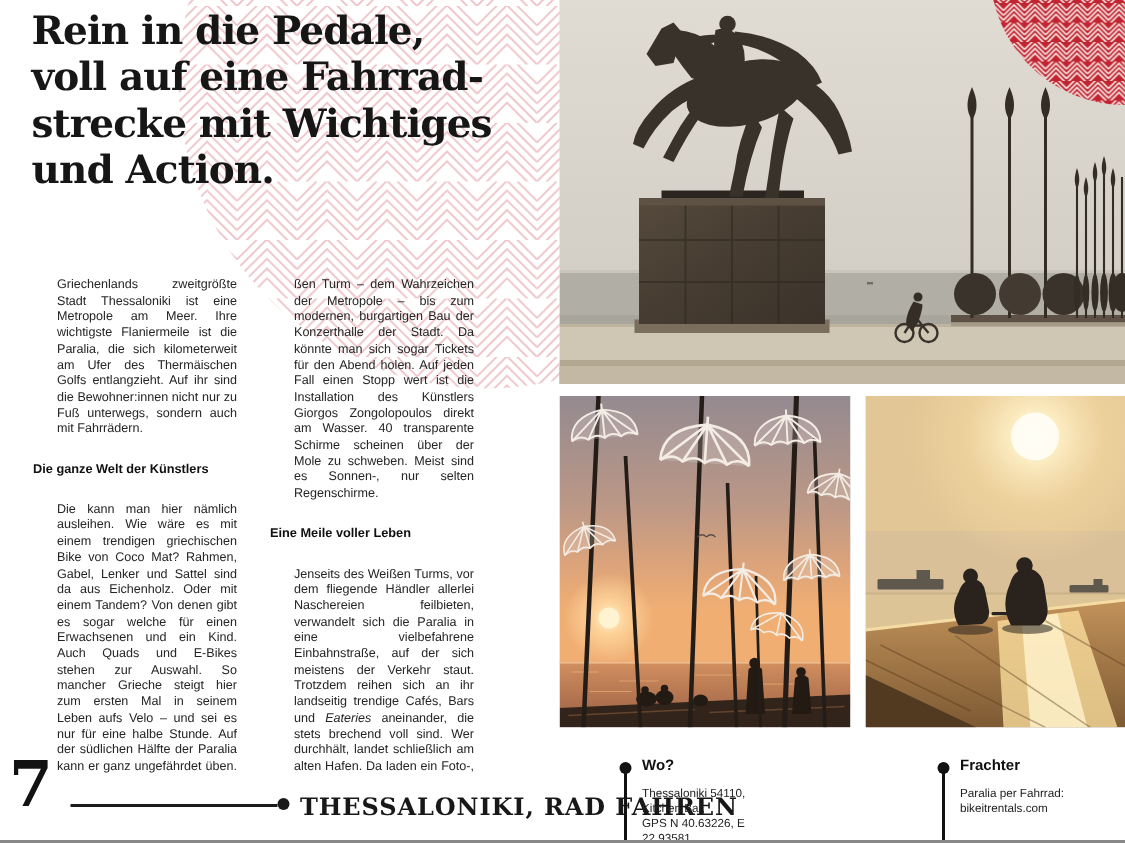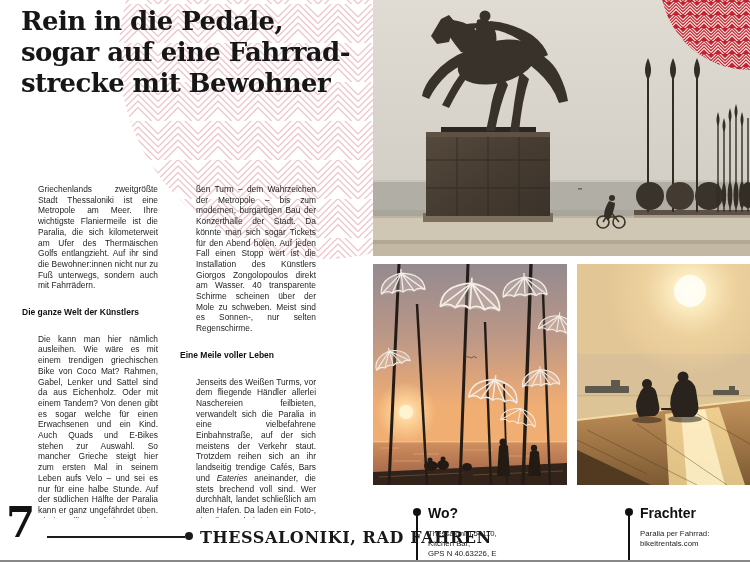--- a/index.html
+++ b/index.html
@@ -40,21 +40,21 @@
   .footer-dot{position:absolute;left:185px;top:532px;width:8px;height:8px;border-radius:50%;background:#1a1a1a;}
   .section-label{position:absolute;left:200px;top:528px;
     font-family:"DejaVu Serif","Liberation Serif",serif;font-weight:700;
     font-size:16px;letter-spacing:0.6px;color:#181818;white-space:nowrap;}
 
   
   .info-item{position:absolute;top:505px;width:110px;}
   .info-item.i0{left:413px;} .info-item.i1{left:518px;} .info-item.i2{left:625px;}
   .info-dot{position:absolute;left:0;top:3px;width:8px;height:8px;border-radius:50%;background:#111;}
   .info-line{position:absolute;left:3px;top:8px;width:2px;height:54px;background:#111;}
-  .info-heading{margin-left:15px;font-size:14px;font-weight:700;color:#101010;}
+  .info-heading{margin-left:15px;font-size:10px;font-weight:700;color:#101010;}
   .info-text{margin-left:15px;margin-top:8px;font-size:7.8px;line-height:10px;color:#222;}
 </style>
 </head>
 <body>
 
 <div class="page">
 
   <svg class="pattern-circle" width="412" height="412" viewBox="0 0 412 412">
     <defs>
       <pattern id="pinkChev" width="40" height="39" patternUnits="userSpaceOnUse">
@@ -66,22 +66,23 @@
           <path d="M0,39 L20,19 L40,39"></path>
             <path d="M0,45.5 L20,25.5 L40,45.5"></path>
         </g>
       </pattern>
     </defs>
     <circle cx="206" cy="206" r="205" fill="url(#pinkChev)"></circle>
   </svg>
 
   <div class="headline">
     <span>Rein in die Pedale,</span>
-    <span>sogar auf eine Fahrrad-</span>
-    <span>strecke mit Bewohner</span>
+    <span>voll auf eine Fahrrad-</span>
+    <span>strecke mit Wichtiges</span>
+    <span>und Action.</span>
   </div>
 
   <div class="col col1">
     <p>Griechenlands zweitgrößte Stadt Thessaloniki ist eine Metropole am Meer. Ihre wichtigste Flaniermeile ist die Paralia, die sich kilometerweit am Ufer des Thermäischen Golfs entlangzieht. Auf ihr sind die Bewohner:innen nicht nur zu Fuß unterwegs, sondern auch mit Fahrrädern.</p>
     <h3>Die ganze Welt der Künstlers</h3>
     <p>Die kann man hier nämlich ausleihen. Wie wäre es mit einem trendigen griechischen Bike von Coco Mat? Rahmen, Gabel, Lenker und Sattel sind da aus Eichenholz. Oder mit einem Tandem? Von denen gibt es sogar welche für einen Erwachsenen und ein Kind. Auch Quads und E-Bikes stehen zur Auswahl. So mancher Grieche steigt hier zum ersten Mal in seinem Leben aufs Velo – und sei es nur für eine halbe Stunde. Auf der südlichen Hälfte der Paralia kann er ganz ungefährdet üben. Sie ist völlig autofrei, nur einige Pferdekutschen und die in Thessaloniki allgegenwärtigen E-Roller sind neben Flaneuren auf ihr unterwegs. Mit ständigem Blick auf die auf Reede liegenden Frachter und Tanker und bei klarer Sicht sogar hoch zum Olymp, reicht diese ideale Radlerroute vom Wei-</p>
   </div>
   <div class="col col2">
     <p>ßen Turm – dem Wahrzeichen der Metropole – bis zum modernen, burgartigen Bau der Konzerthalle der Stadt. Da könnte man sich sogar Tickets für den Abend holen. Auf jeden Fall einen Stopp wert ist die Installation des Künstlers Giorgos Zongolopoulos direkt am Wasser. 40 transparente Schirme scheinen über der Mole zu schweben. Meist sind es Sonnen-, nur selten Regenschirme.</p>
     <h3>Eine Meile voller Leben</h3>

